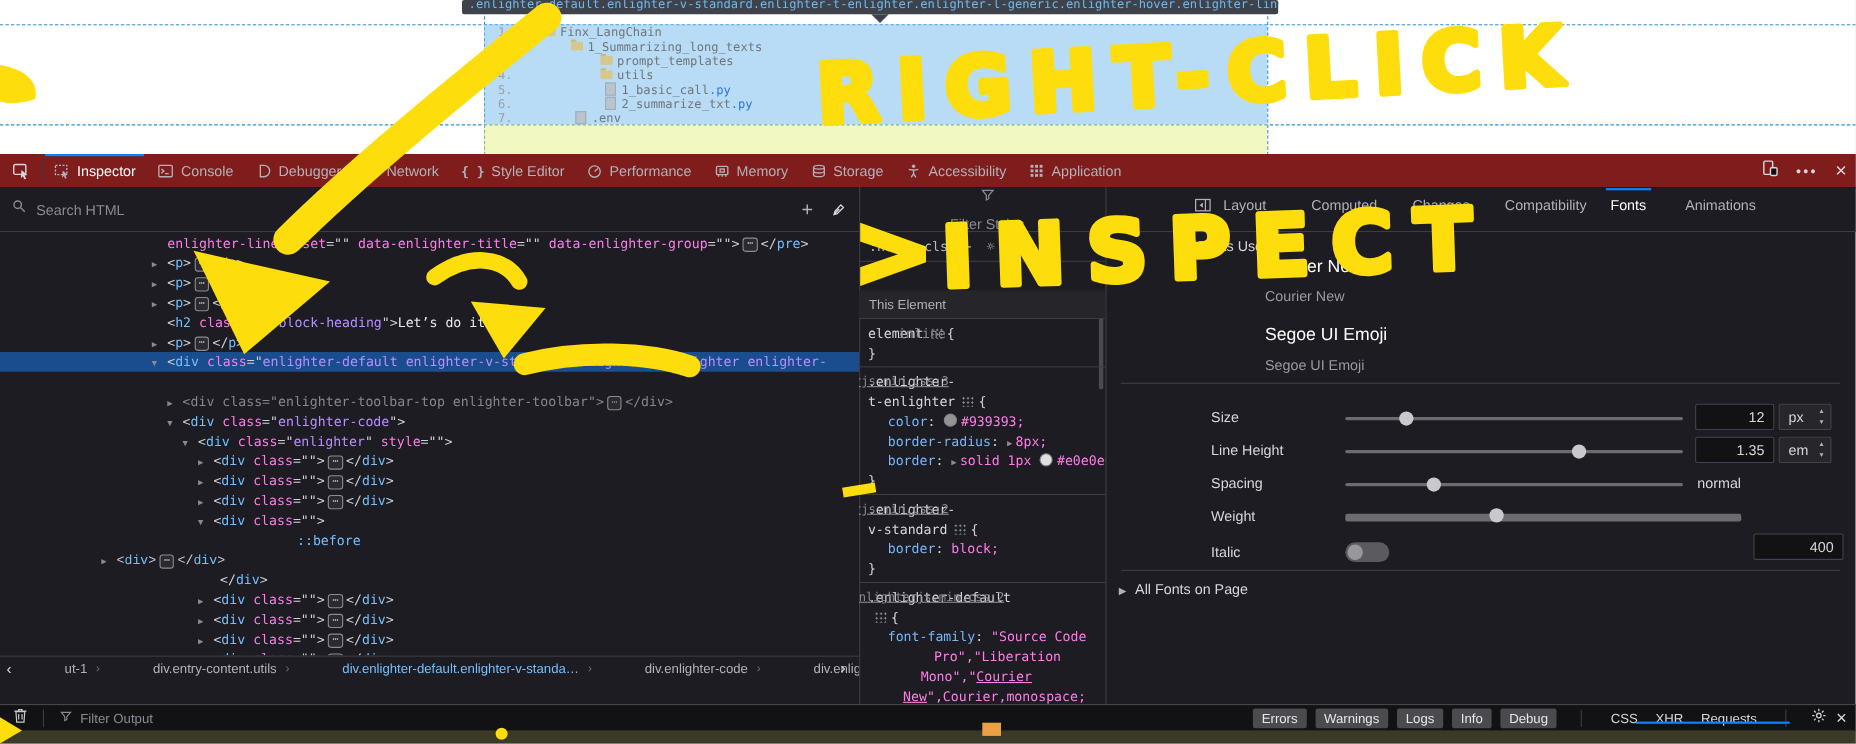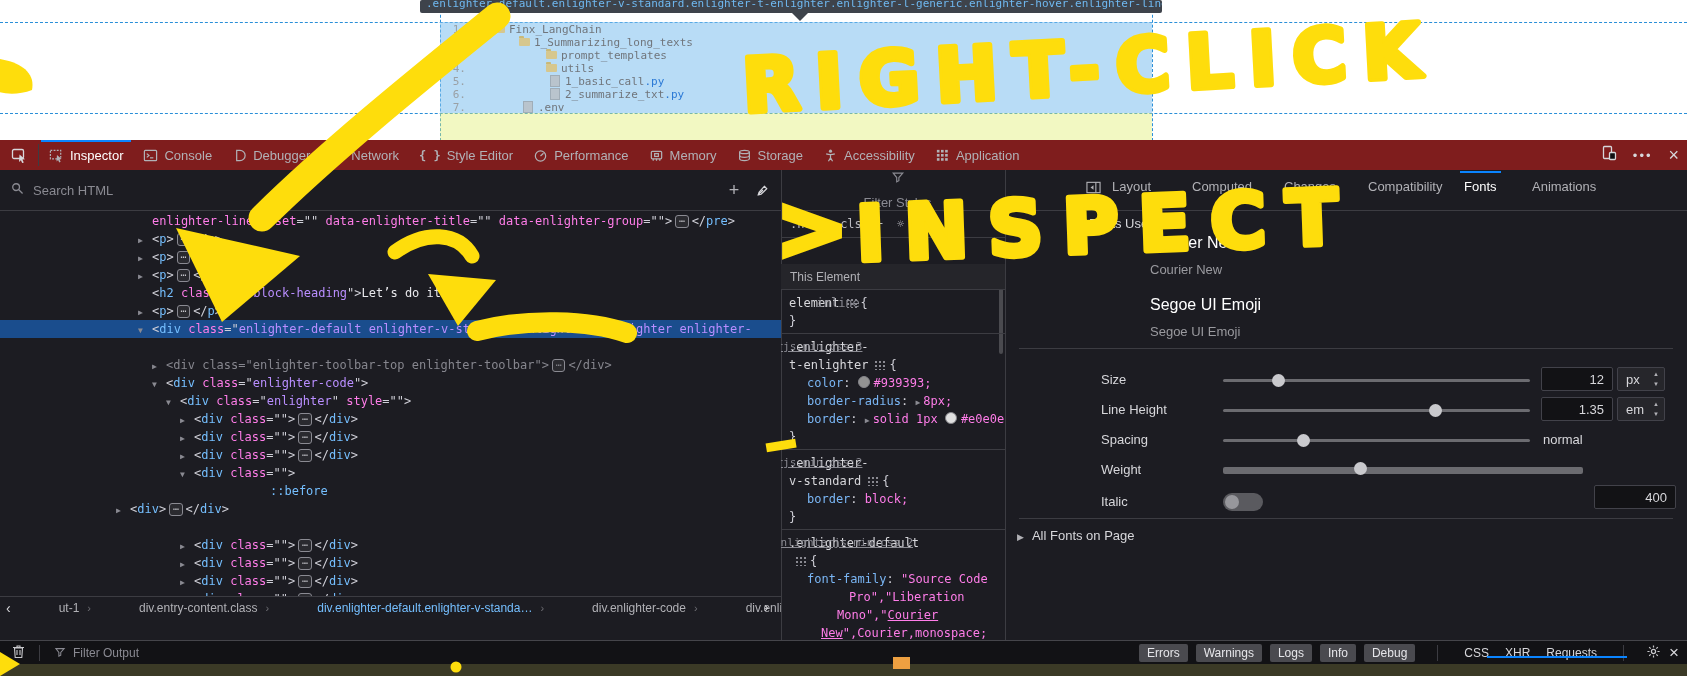--- a/index.html
+++ b/index.html
@@ -339,21 +339,22 @@
     <div class="mrow" style="top: 92px;"><span style="margin-left: 138px; display: inline-block;"><span class="exp">▶</span><span class="tok-p">&lt;</span><span class="tok-tag">p</span><span class="tok-p">&gt;</span><span class="tok-badge">⋯</span><span class="tok-p">&lt;/</span><span class="tok-tag">p</span><span class="tok-p">&gt;</span></span></div>
     <div class="mrow selrow" style="top: 110px;"><span style="margin-left: 138px; display: inline-block;"><span class="exp">▼</span><span class="tok-p">&lt;</span><span class="tok-tag">div</span><span class="tok-p"> </span><span class="tok-attr">class</span><span class="tok-p">="</span><span class="tok-val">enlighter-default enlighter-v-standard enlighter-t-enlighter enlighter-</span></span></div>
     <div class="mrow dimrow" style="top: 146px;"><span style="margin-left: 152px; display: inline-block;"><span class="exp">▶</span><span class="tok-p">&lt;</span><span class="tok-tag">div</span><span class="tok-p"> </span><span class="tok-attr">class</span><span class="tok-p">="</span><span class="tok-val">enlighter-toolbar-top enlighter-toolbar</span><span class="tok-p">"&gt;</span><span class="tok-badge">⋯</span><span class="tok-p">&lt;/</span><span class="tok-tag">div</span><span class="tok-p">&gt;</span></span></div>
     <div class="mrow" style="top: 164px;"><span style="margin-left: 152px; display: inline-block;"><span class="exp">▼</span><span class="tok-p">&lt;</span><span class="tok-tag">div</span><span class="tok-p"> </span><span class="tok-attr">class</span><span class="tok-p">="</span><span class="tok-val">enlighter-code</span><span class="tok-p">"&gt;</span></span></div>
     <div class="mrow" style="top: 182px;"><span style="margin-left: 166px; display: inline-block;"><span class="exp">▼</span><span class="tok-p">&lt;</span><span class="tok-tag">div</span><span class="tok-p"> </span><span class="tok-attr">class</span><span class="tok-p">="</span><span class="tok-val">enlighter</span><span class="tok-p">" </span><span class="tok-attr">style</span><span class="tok-p">=""&gt;</span></span></div>
     <div class="mrow" style="top: 200px;"><span style="margin-left: 180px; display: inline-block;"><span class="exp">▶</span><span class="tok-p">&lt;</span><span class="tok-tag">div</span><span class="tok-p"> </span><span class="tok-attr">class</span><span class="tok-p">=""&gt;</span><span class="tok-badge">⋯</span><span class="tok-p">&lt;/</span><span class="tok-tag">div</span><span class="tok-p">&gt;</span></span></div>
     <div class="mrow" style="top: 218px;"><span style="margin-left: 180px; display: inline-block;"><span class="exp">▶</span><span class="tok-p">&lt;</span><span class="tok-tag">div</span><span class="tok-p"> </span><span class="tok-attr">class</span><span class="tok-p">=""&gt;</span><span class="tok-badge">⋯</span><span class="tok-p">&lt;/</span><span class="tok-tag">div</span><span class="tok-p">&gt;</span></span></div>
     <div class="mrow" style="top: 236px;"><span style="margin-left: 180px; display: inline-block;"><span class="exp">▶</span><span class="tok-p">&lt;</span><span class="tok-tag">div</span><span class="tok-p"> </span><span class="tok-attr">class</span><span class="tok-p">=""&gt;</span><span class="tok-badge">⋯</span><span class="tok-p">&lt;/</span><span class="tok-tag">div</span><span class="tok-p">&gt;</span></span></div>
     <div class="mrow" style="top: 254px;"><span style="margin-left: 180px; display: inline-block;"><span class="exp">▼</span><span class="tok-p">&lt;</span><span class="tok-tag">div</span><span class="tok-p"> </span><span class="tok-attr">class</span><span class="tok-p">=""&gt;</span></span></div>
     <div class="mrow" style="top: 272px; margin-left: 48px;"><span style="margin-left: 222px; display: inline-block;"><span class="tok-pseudo">::before</span></span></div>
-    <div class="mrow" style="top: 290px;"><span style="margin-left: 116px; display: inline-block;"><span class="exp">▶</span><span class="tok-p">&lt;</span><span class="tok-tag">div</span><span class="tok-p">&gt;</span><span class="tok-badge">⋯</span><span class="tok-p">&lt;/</span><span class="tok-tag">div</span><span class="tok-p">&gt;</span></span></div>
+    <div class="mrow" style="top: 290px;"><span style="margin-left: 92px; display: inline-block; font-family: Liberation Mono, monospace;"><span class="exp">▶</span><span class="tok-p">&lt;</span><span class="tok-tag">div</span><span class="tok-p">&gt;</span><span class="tok-badge">⋯</span><span class="tok-p">&lt;/</span><span class="tok-tag">div</span><span class="tok-p">&gt;</span></span></div>
+    <div class="mrow" style="top: 308px;"><span style="margin-left: 200px; display: inline-block;"><span class="tok-p">&lt;/</span><span class="tok-tag">div</span><span class="tok-p">&gt;</span></span></div>
     <div class="mrow" style="top: 326px;"><span style="margin-left: 180px; display: inline-block;"><span class="exp">▶</span><span class="tok-p">&lt;</span><span class="tok-tag">div</span><span class="tok-p"> </span><span class="tok-attr">class</span><span class="tok-p">=""&gt;</span><span class="tok-badge">⋯</span><span class="tok-p">&lt;/</span><span class="tok-tag">div</span><span class="tok-p">&gt;</span></span></div>
     <div class="mrow" style="top: 344px;"><span style="margin-left: 180px; display: inline-block;"><span class="exp">▶</span><span class="tok-p">&lt;</span><span class="tok-tag">div</span><span class="tok-p"> </span><span class="tok-attr">class</span><span class="tok-p">=""&gt;</span><span class="tok-badge">⋯</span><span class="tok-p">&lt;/</span><span class="tok-tag">div</span><span class="tok-p">&gt;</span></span></div>
     <div class="mrow" style="top: 362px;"><span style="margin-left: 180px; display: inline-block;"><span class="exp">▶</span><span class="tok-p">&lt;</span><span class="tok-tag">div</span><span class="tok-p"> </span><span class="tok-attr">class</span><span class="tok-p">=""&gt;</span><span class="tok-badge">⋯</span><span class="tok-p">&lt;/</span><span class="tok-tag">div</span><span class="tok-p">&gt;</span></span></div>
     <div class="mrow" style="top: 380px;"><span style="margin-left: 180px; display: inline-block;"><span class="exp">▶</span><span class="tok-p">&lt;</span><span class="tok-tag">div</span><span class="tok-p"> </span><span class="tok-attr">class</span><span class="tok-p">=""&gt;</span><span class="tok-badge">⋯</span><span class="tok-p">&lt;/</span><span class="tok-tag">div</span><span class="tok-p">&gt;</span></span></div>
   </div>
 
 <div id="styles-panel" class="abs">
   <div id="hov-row">
       <span>:hov</span>
       <span>.cls</span>
@@ -419,21 +420,21 @@
     <div class="fp-toggle" style="top: 283px; left: 218px;">
       <div class="fp-knob"></div>
     </div>
     <div class="fp-allfonts" style="top: 318px;"><span class="tri">▶</span><span>All Fonts on Page</span></div>
   </div>
 
 <div id="breadcrumbs" class="abs">
   <span class="bc-scroll">‹</span>
 <span class="bc-item">ut-1</span>
     <span class="bc-sep">›</span>
-    <span class="bc-item">div.entry-content.class</span>
+    <span class="bc-item">div.entry-content.utils</span>
     <span class="bc-sep">›</span>
     <span class="bc-item active">div.enlighter-default.enlighter-v-standa…</span>
     <span class="bc-sep">›</span>
     <span class="bc-item">div.enlighter-code</span>
     <span class="bc-sep">›</span>
     <span class="bc-item">div.enlighter</span>
     <span class="bc-sep">›</span>
     <span class="bc-item">div</span>
     <span class="bc-sep">›</span>
     <span class="bc-item">div</span>

